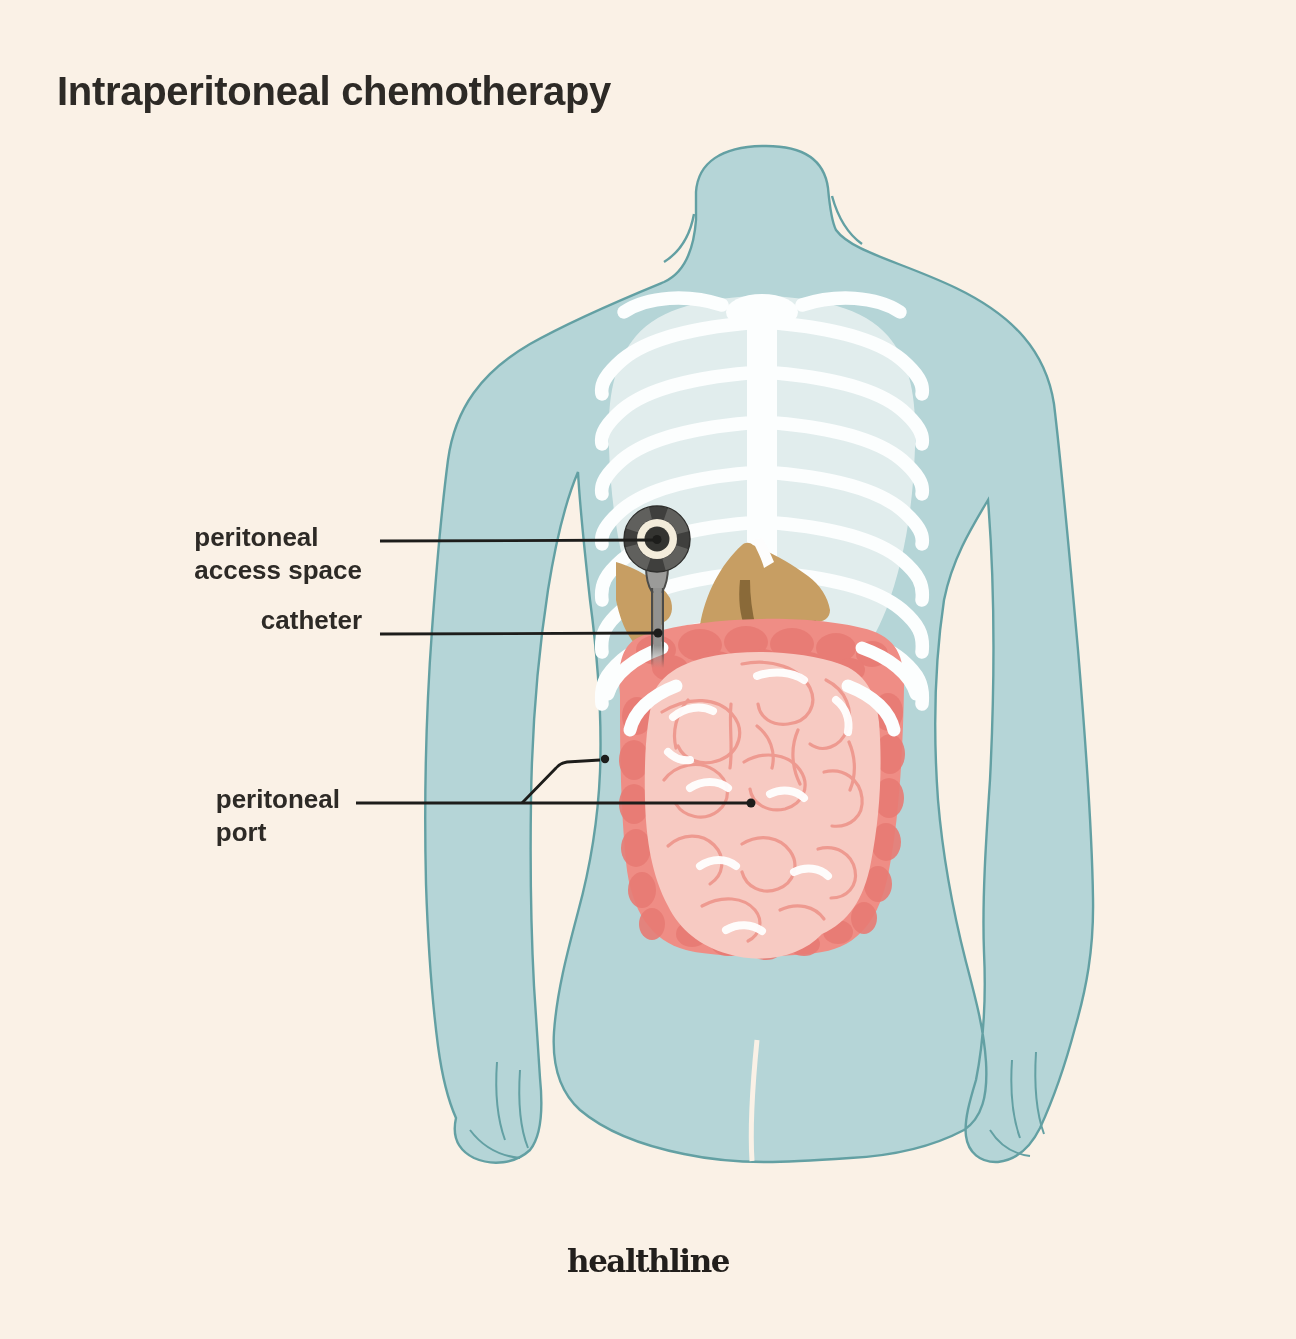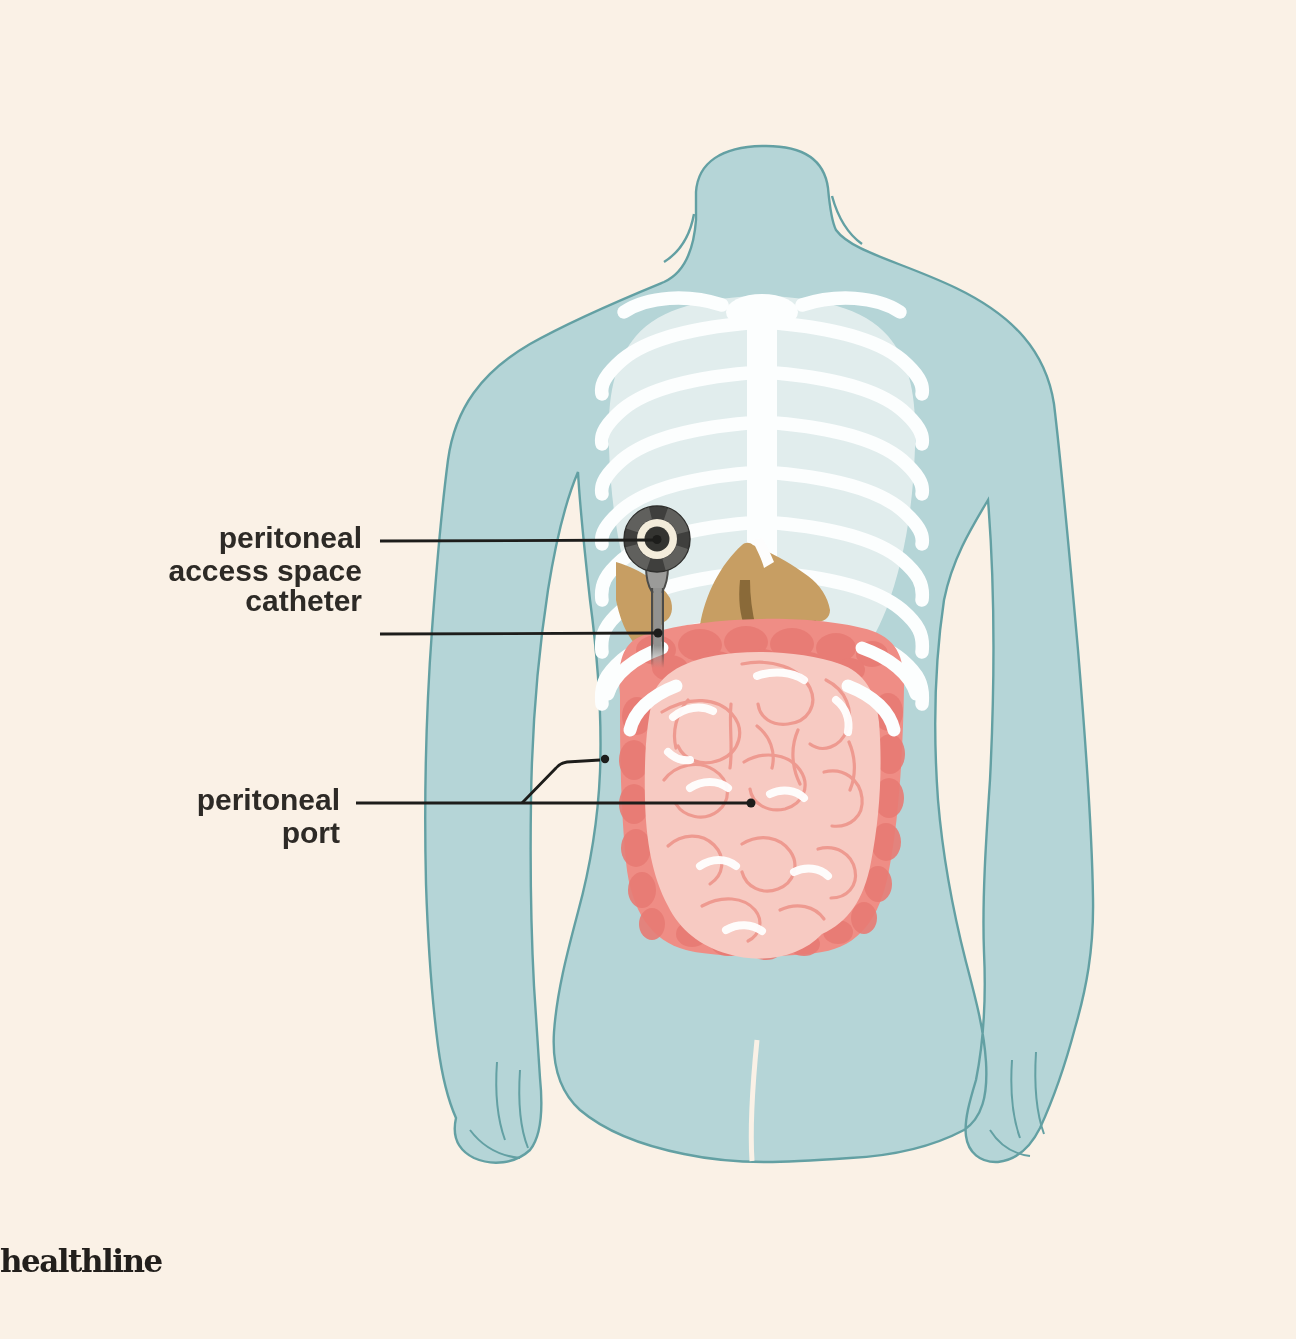--- a/index.html
+++ b/index.html
@@ -11,39 +11,41 @@
     font-family:"Liberation Sans",sans-serif;
   }
   .title{
     position:absolute;left:57px;top:42px;
     font-size:40px;font-weight:bold;letter-spacing:-.3px;
     color:var(--ink,#2d2a26);
   }
   .anatomy-svg{position:absolute;left:0;top:0;}
   .label{
     position:absolute;
-    text-align:right;
-    font-size:30px;font-weight:bold;line-height:33px;
+    text-align:left;
+    font-size:26px;font-weight:bold;line-height:33px;
     color:var(--ink,#2d2a26);
   }
   .label-port{right:934px;top:521px;}
-  .label-catheter{right:934px;top:584px;}
+  .label-catheter{right:934px;top:604px;}
   .label-space{right:956px;top:783px;}
   .brand{
     position:absolute;left:0;right:0;top:1243px;
+    text-align:center;
     font-family:"DejaVu Serif",serif;
     font-size:31px;font-weight:bold;letter-spacing:-1.5px;
     color:#221f1c;
   }
 </style>
 </head>
 <body>
 
 <div class="canvas">
 
+  <h1 class="title">Intraperitoneal chemotherapy</h1>
 
   <svg class="anatomy-svg" width="1296" height="1339" viewBox="0 0 1296 1339">
     <defs>
       <linearGradient id="gradTube" x1="0" y1="0" x2="0" y2="1">
         <stop offset="0" stop-color="#929290"></stop>
         <stop offset="0.72" stop-color="#929290"></stop>
         <stop offset="1" stop-color="#929290" stop-opacity="0"></stop>
       </linearGradient>
       <linearGradient id="gradEdge" x1="0" y1="0" x2="0" y2="1">
         <stop offset="0" stop-color="#4b4b49"></stop>

